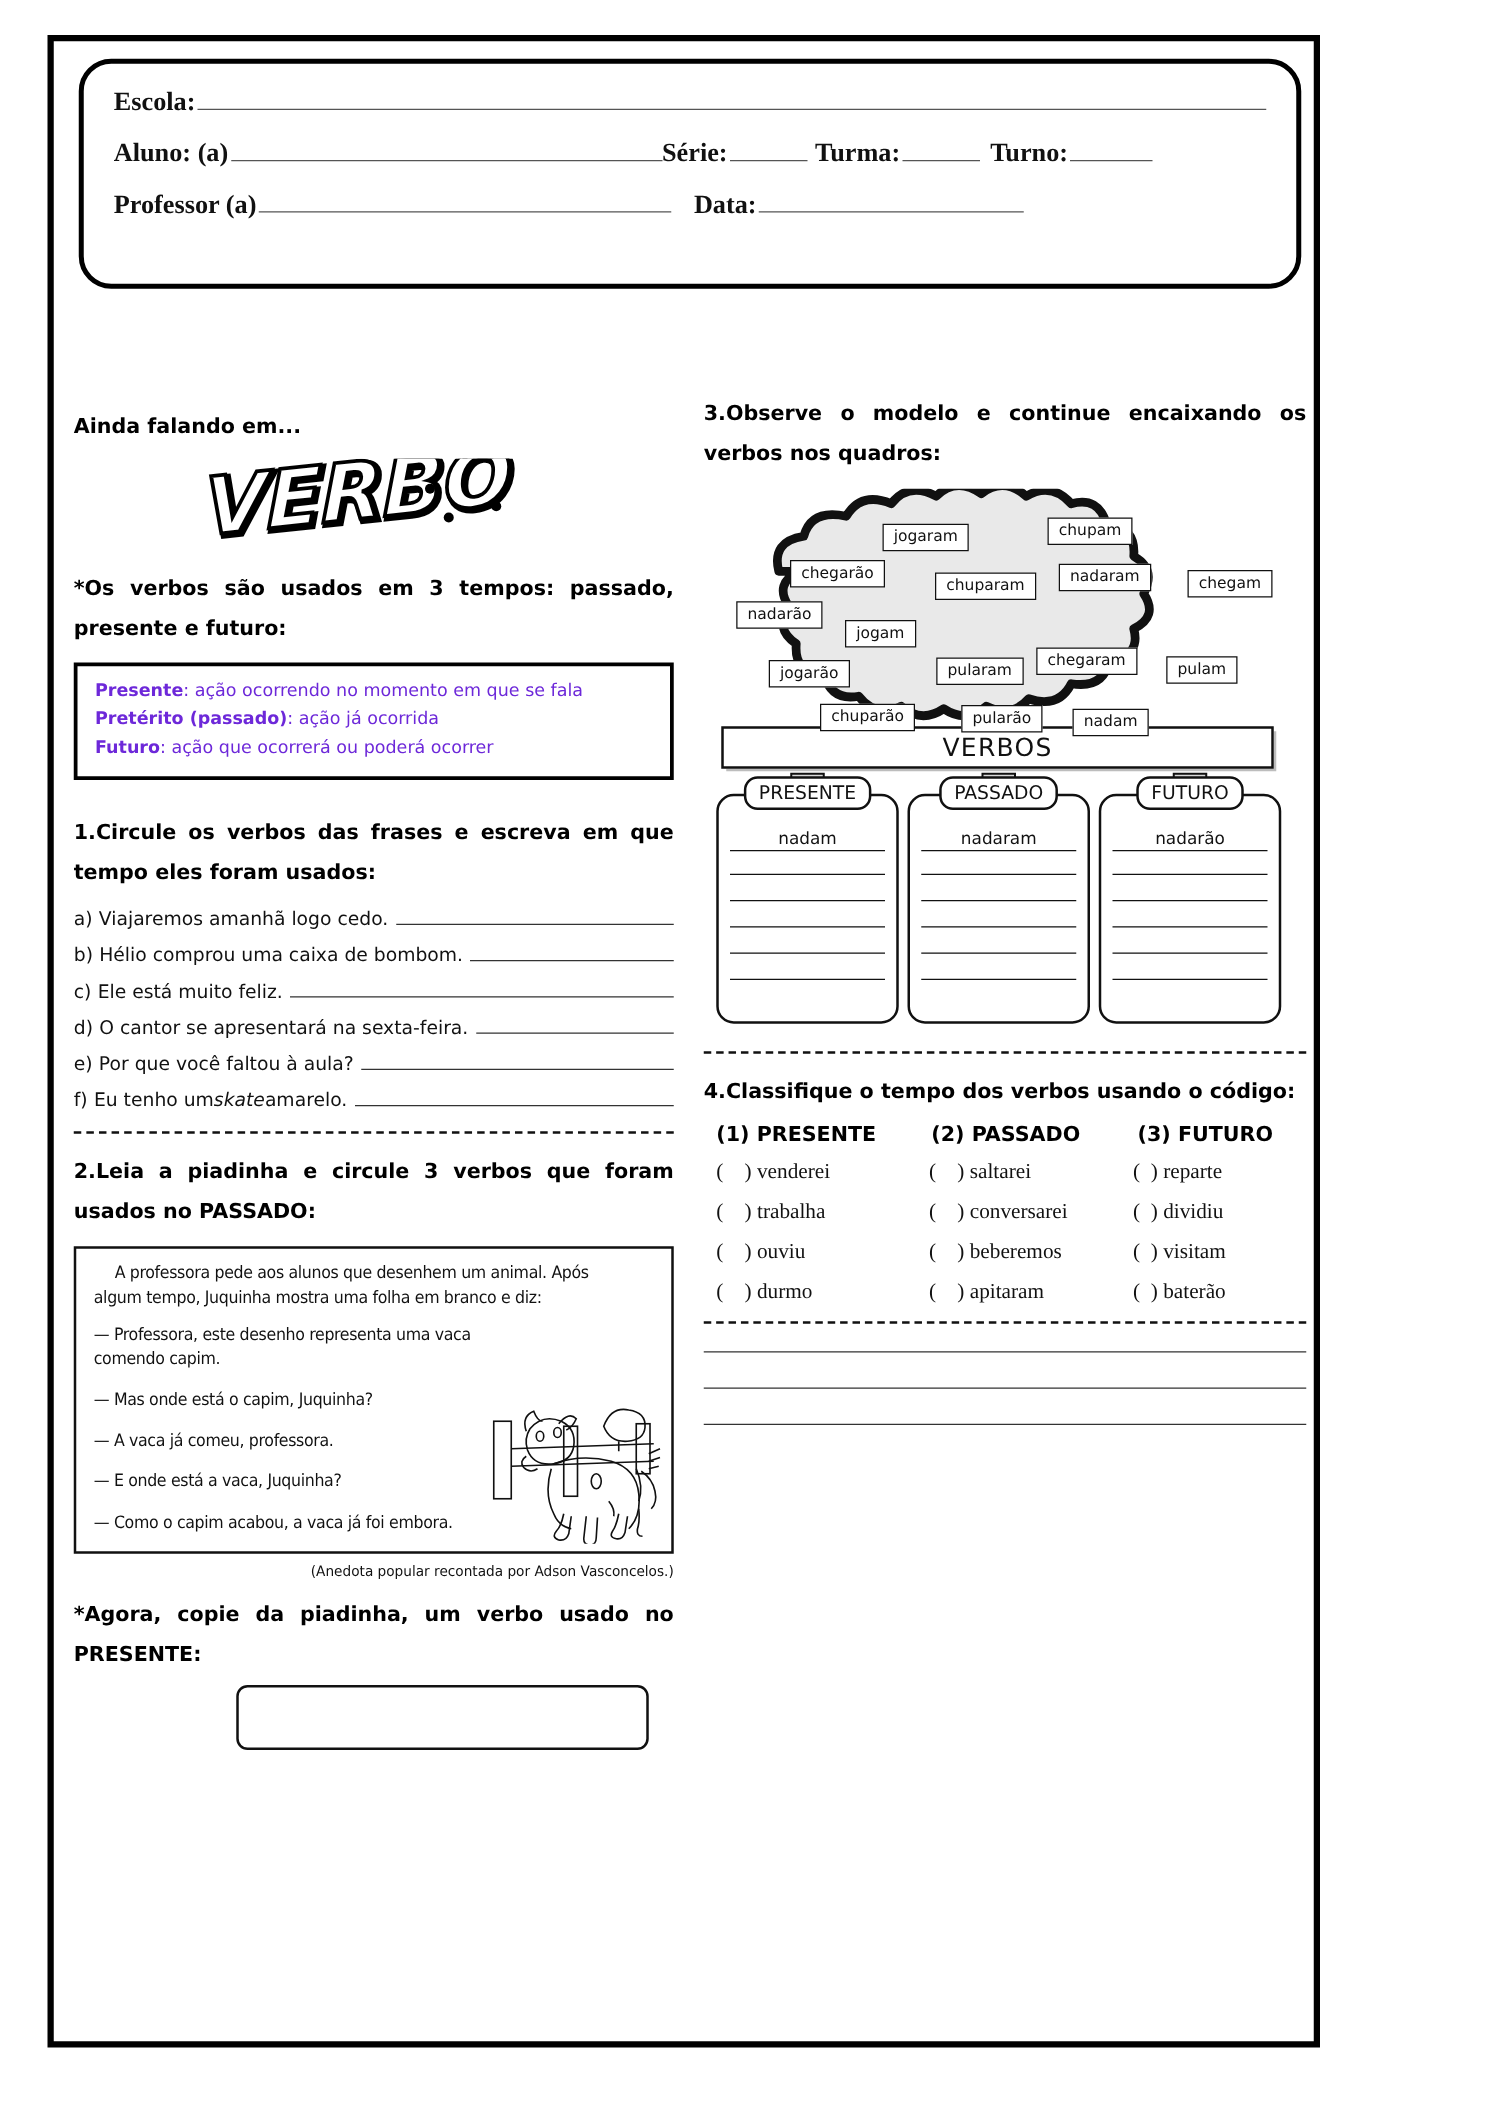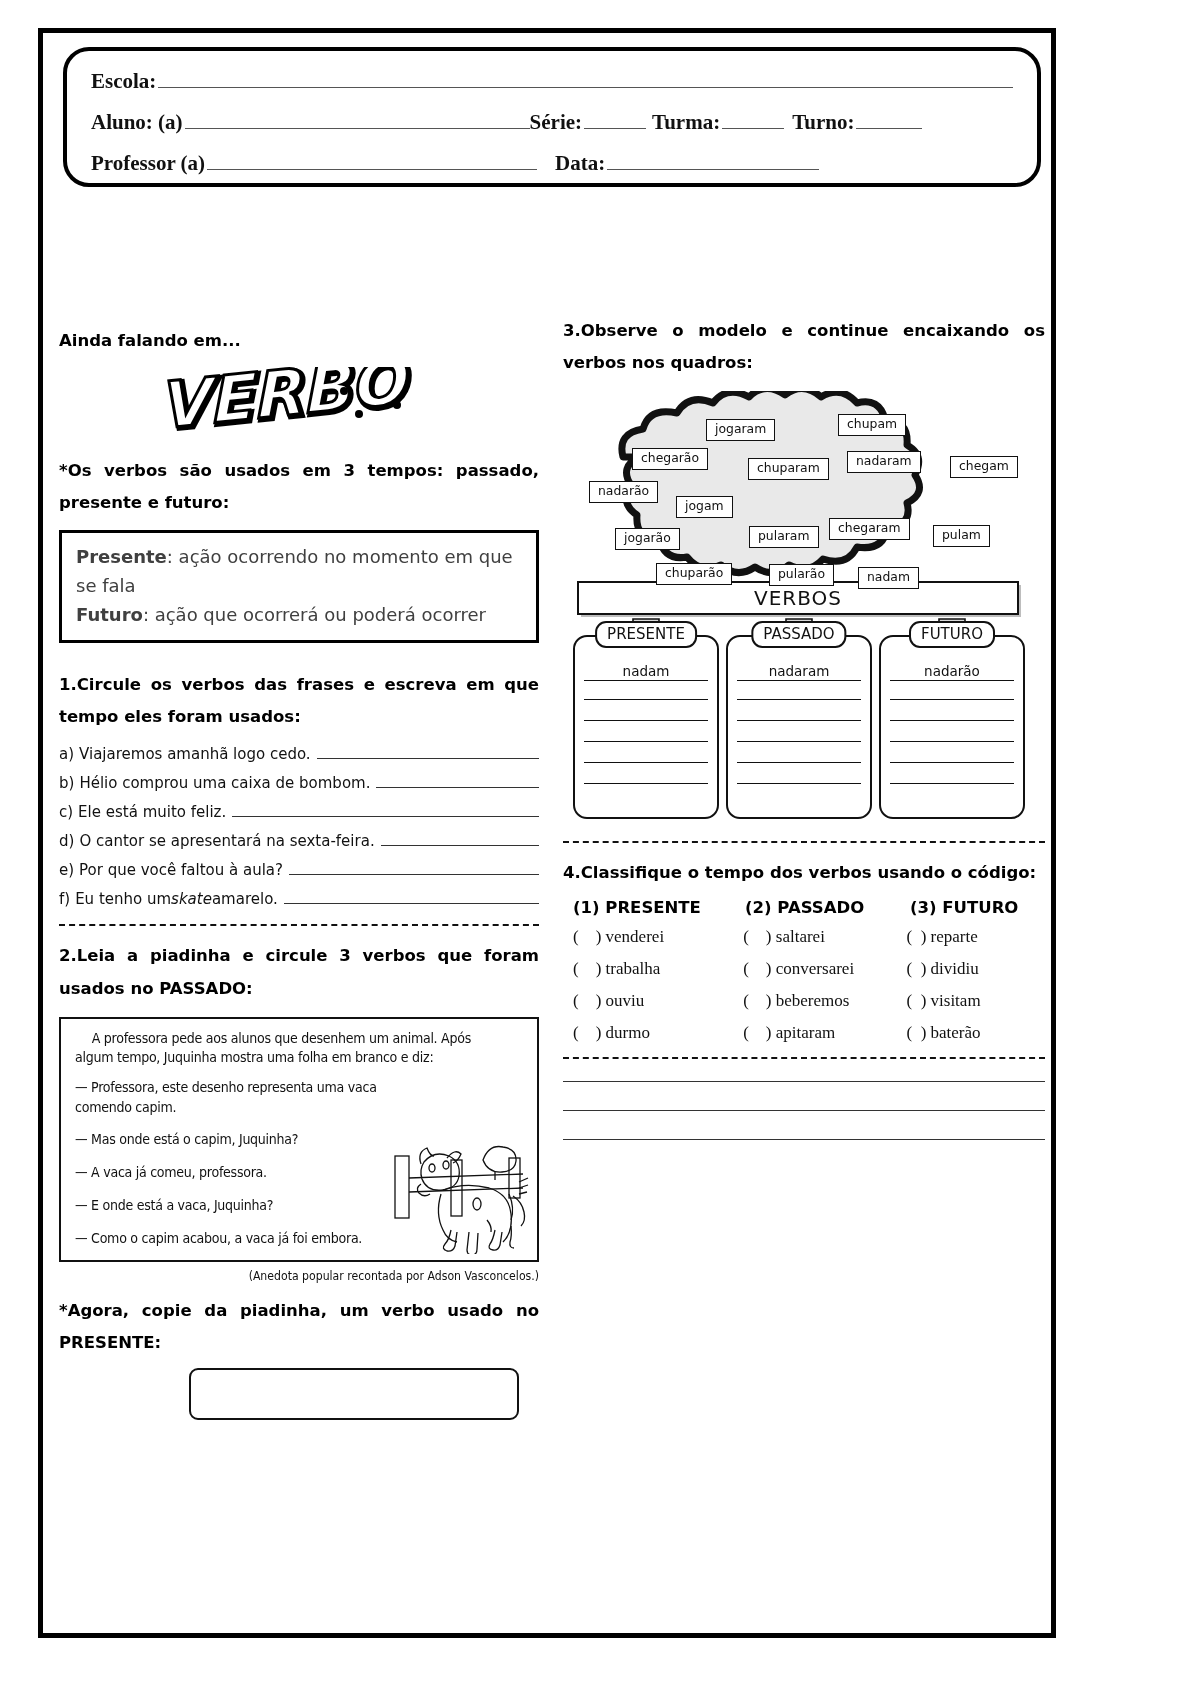--- a/index.html
+++ b/index.html
@@ -15,21 +15,21 @@
     left: 38px; top: 28px;
     width: 1018px; height: 1610px;
     border: 5px solid #000;
     background: #fff;
   }
 
   
   .id-box {
     position: absolute;
     left: 20px; top: 14px;
-    width: 978px; height: 140px;
+    width: 978px; height: 184px;
     border: 4px solid #000;
     border-radius: 26px;
     padding: 18px 24px 0 24px;
   }
   .id-row {
     display: flex; align-items: baseline;
     font-family: "Liberation Serif", serif;
     font-weight: bold;
     font-size: 21px;
     color: #111;
@@ -88,23 +88,23 @@
   .verbo-art svg { display: block; margin: 0 auto; }
 
   
   .def-box {
     border: 3px solid #000;
     padding: 9px 12px 11px 14px;
     margin-top: 10px;
   }
   .def-line {
     font-family: "DejaVu Sans", sans-serif;
-    font-size: 18px;
+    font-size: 14px;
     line-height: 1.62;
-    color: #404040;
+    color: #6d28d9;
   }
   .def-line b { font-weight: bold; }
 
   
   .ex-item {
     display: flex; align-items: baseline;
     font-family: "DejaVu Sans", sans-serif;
     font-size: 15px;
     color: #111;
     margin-bottom: 11px;
@@ -302,20 +302,23 @@
         <circle cx="205" cy="47" r="4" fill="#000"></circle>
         <circle cx="243" cy="38" r="4" fill="#000"></circle>
       </svg>
     </div>
 
     <div class="q-head">*Os verbos são usados em 3 tempos: passado, presente e futuro:</div>
 
     <div class="def-box">
       <div class="def-line">
         <b>Presente</b><span>: ação ocorrendo no momento em que se fala</span>
+      </div>
+      <div class="def-line">
+        <b>Pretérito</b><b> (passado)</b><span>: ação já ocorrida</span>
       </div>
       <div class="def-line">
         <b>Futuro</b><span>: ação que ocorrerá ou poderá ocorrer</span>
       </div>
     </div>
 
     <div class="q-head" style="margin-top:26px">1.Circule os verbos das frases e escreva em que tempo eles foram usados:</div>
 
     <div style="margin-top:12px">
       <div class="ex-item">

